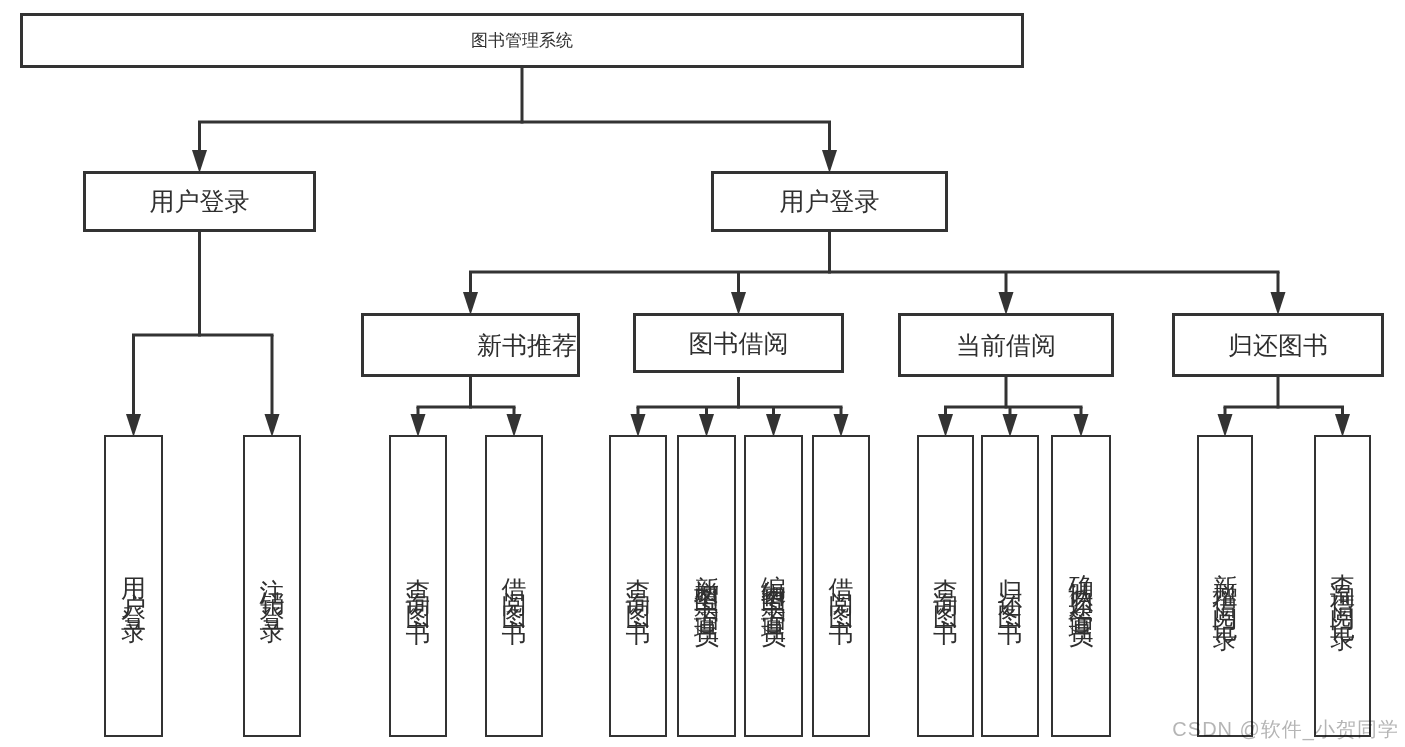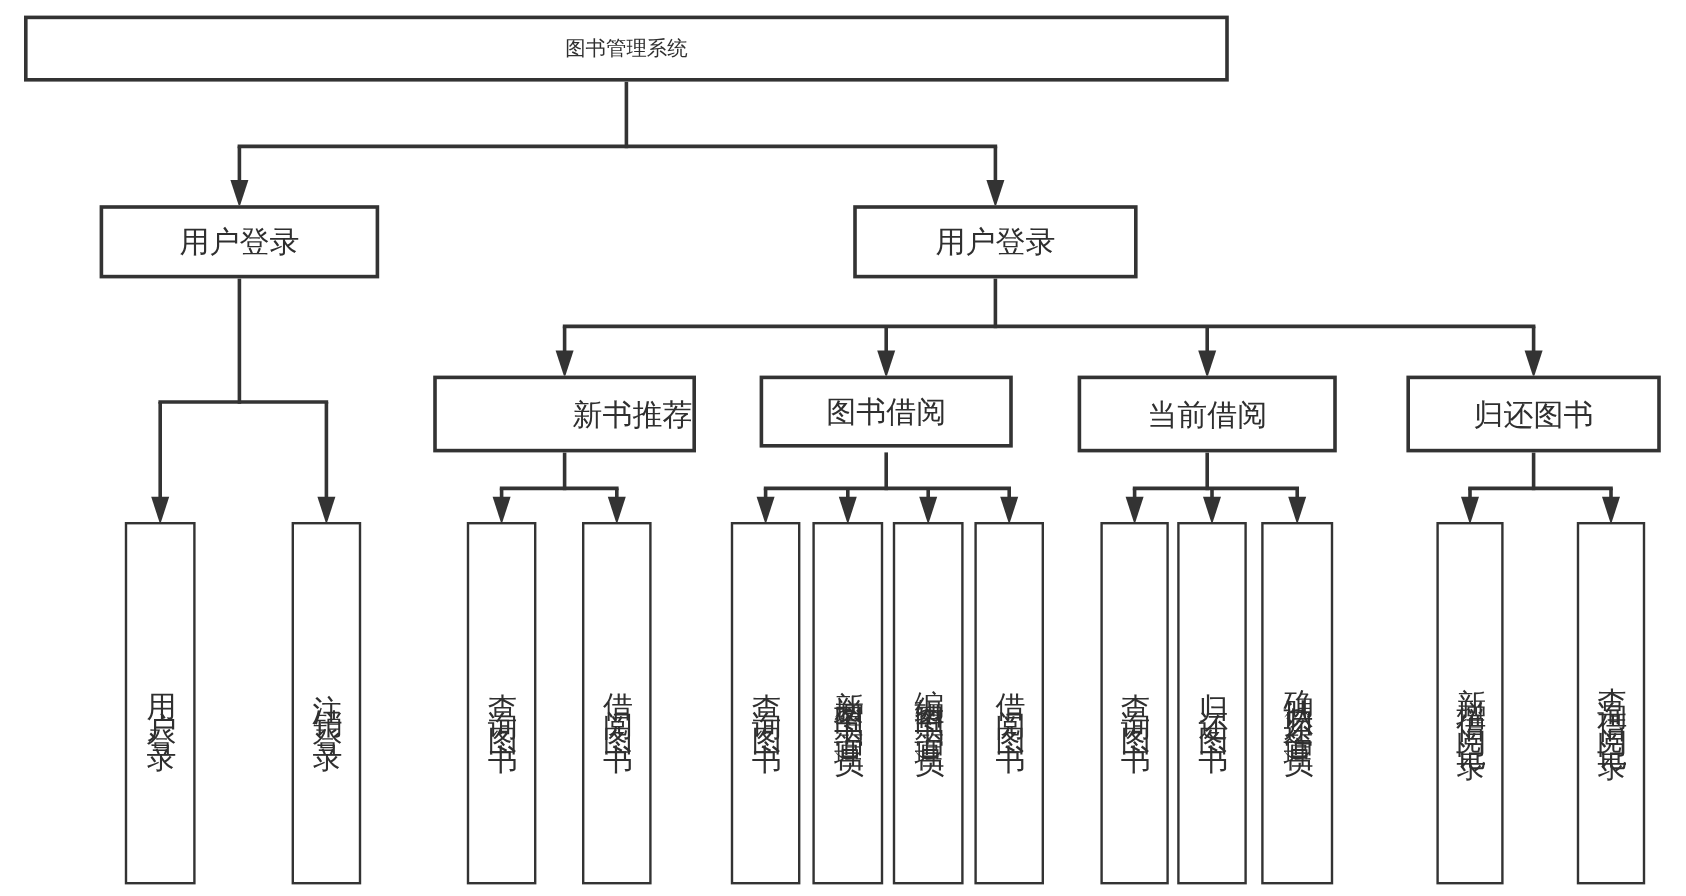--- a/index.html
+++ b/index.html
@@ -167,13 +167,14 @@
       <div class="node vertical leaf" style="left: 1051px; top: 435px; width: 60px; height: 302px;">
         <span class="lbl" style="letter-spacing: 7px;">确认归还（管理员）</span>
       </div>
       <div class="node vertical leaf" style="left: 1197px; top: 435px; width: 56px; height: 302px;">
         <span class="lbl" style="letter-spacing: 11px;">新增借阅记录</span>
       </div>
       <div class="node vertical leaf" style="left: 1314px; top: 435px; width: 57px; height: 302px;">
         <span class="lbl" style="letter-spacing: 11px;">查询借阅记录</span>
       </div>
     </div>
+  <div class="watermark">CSDN @软件_小贺同学</div>
 </div>
 
 </body></html>

